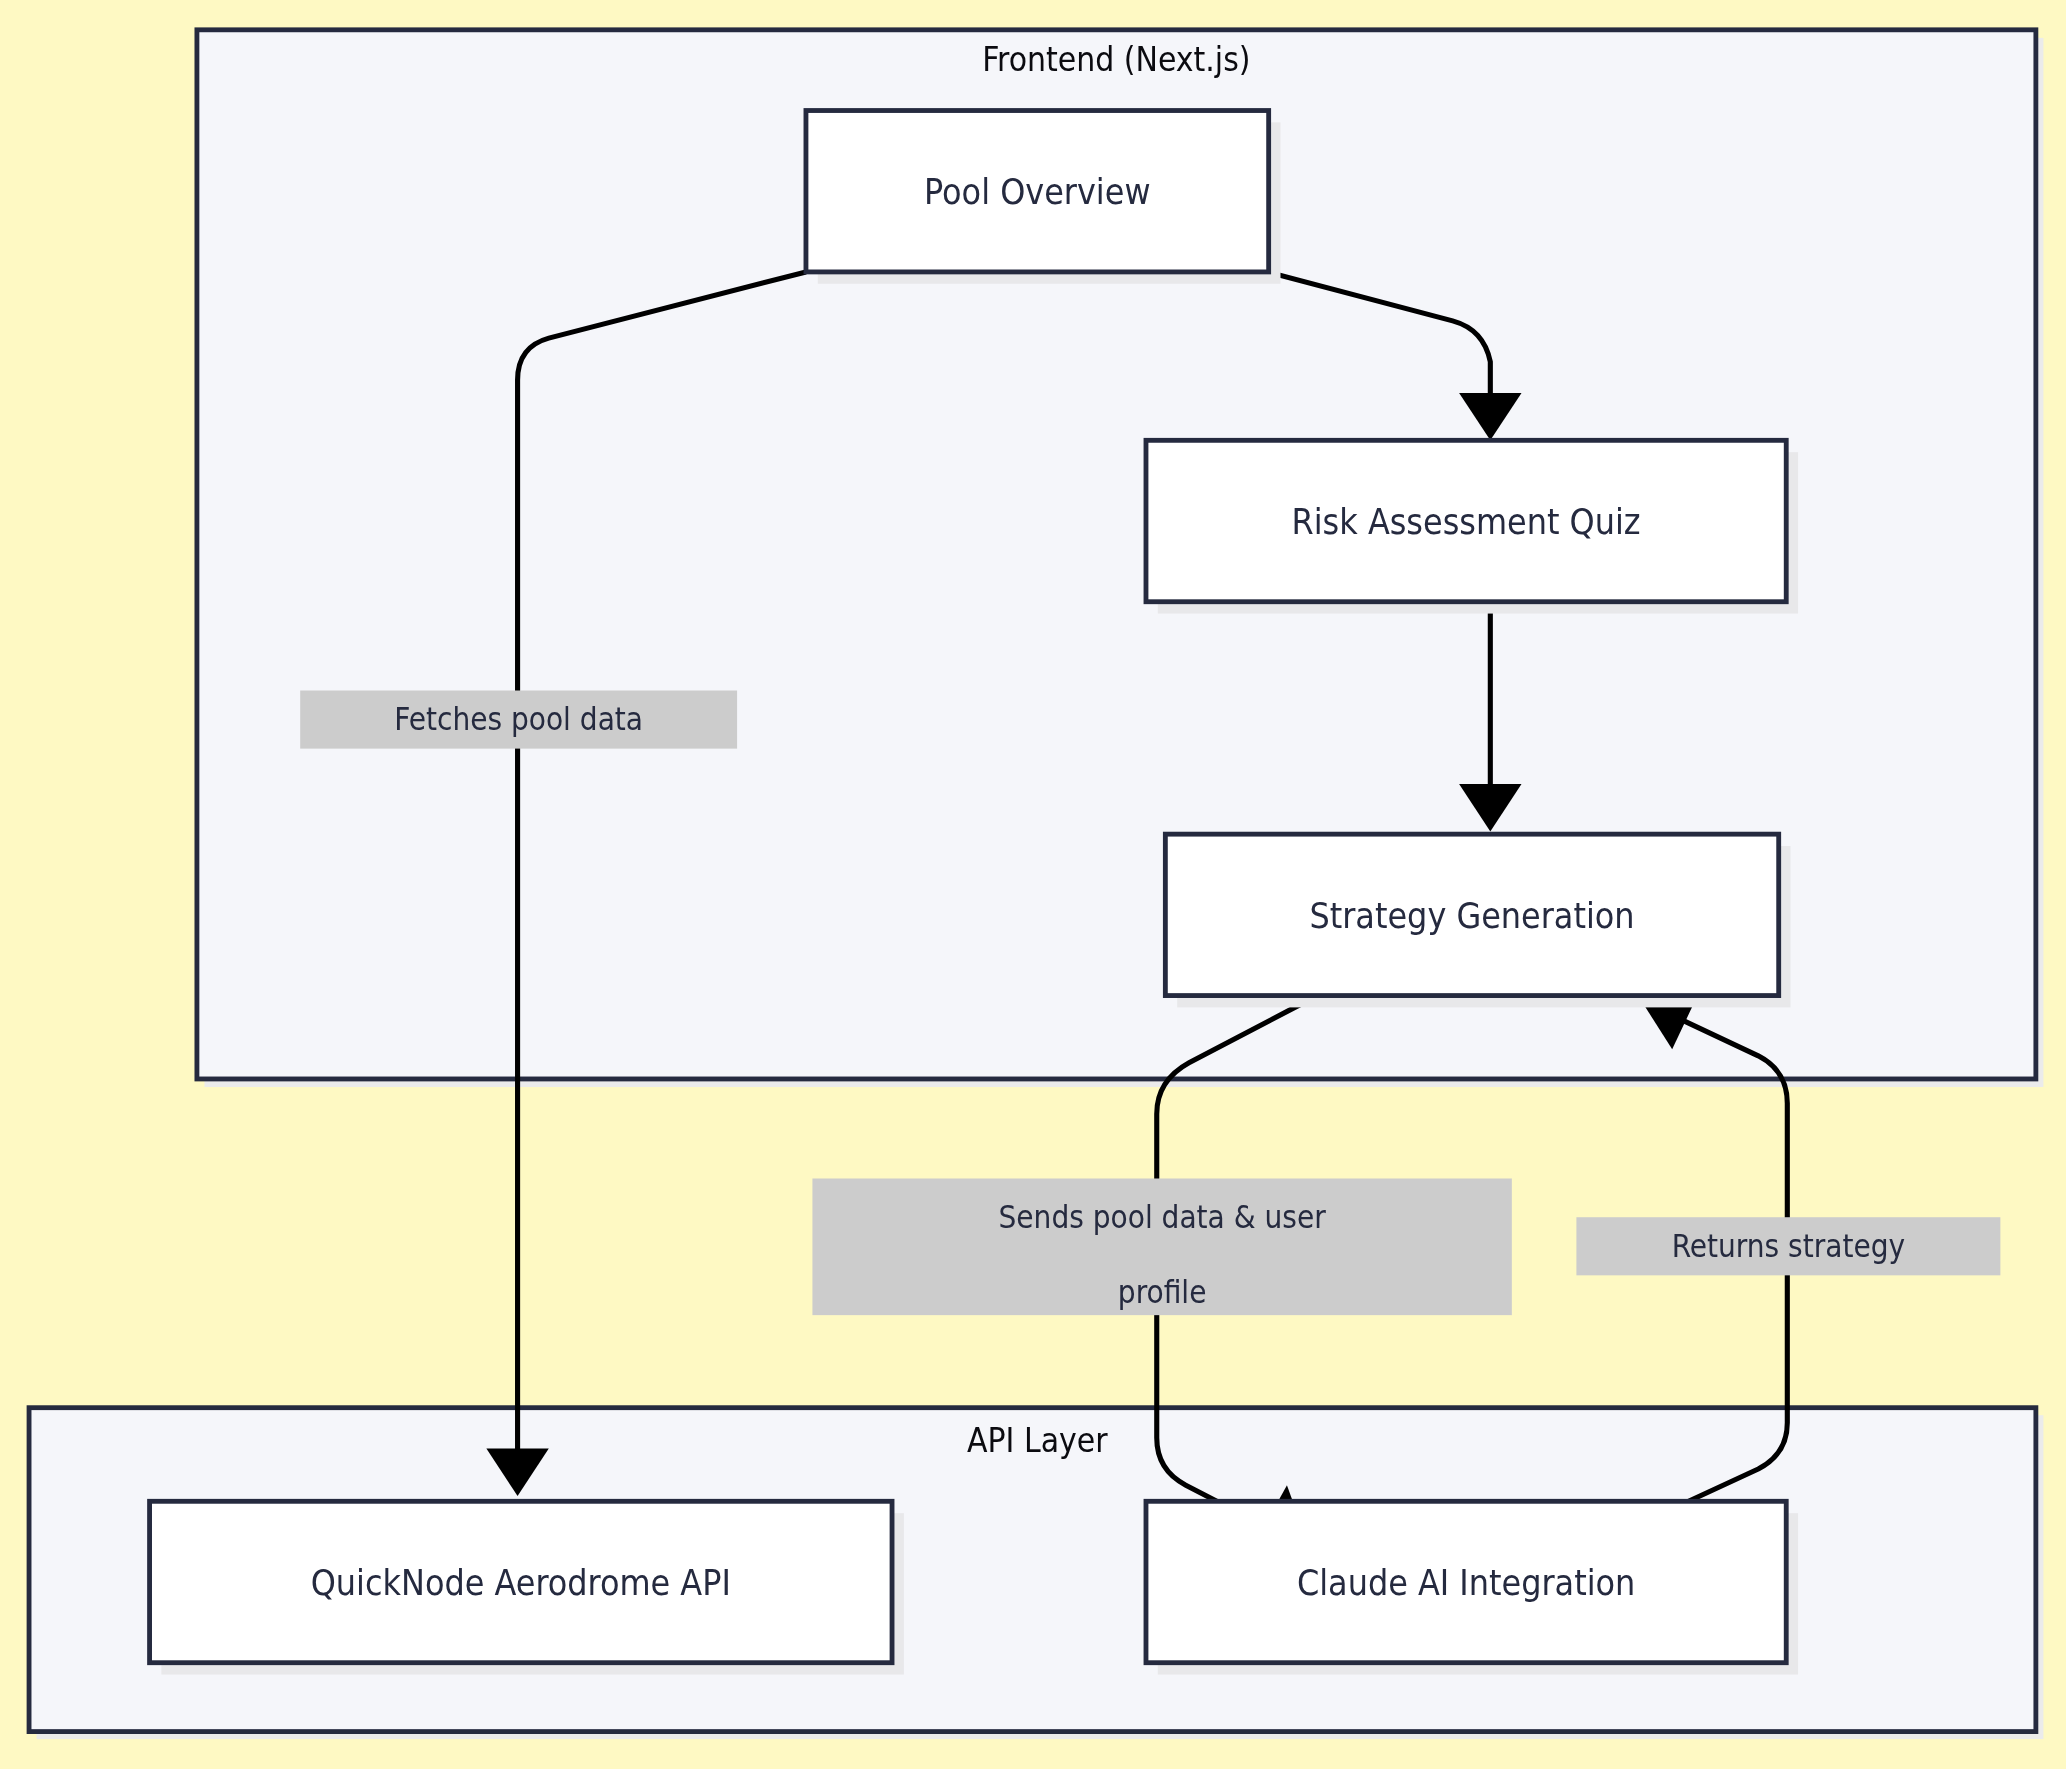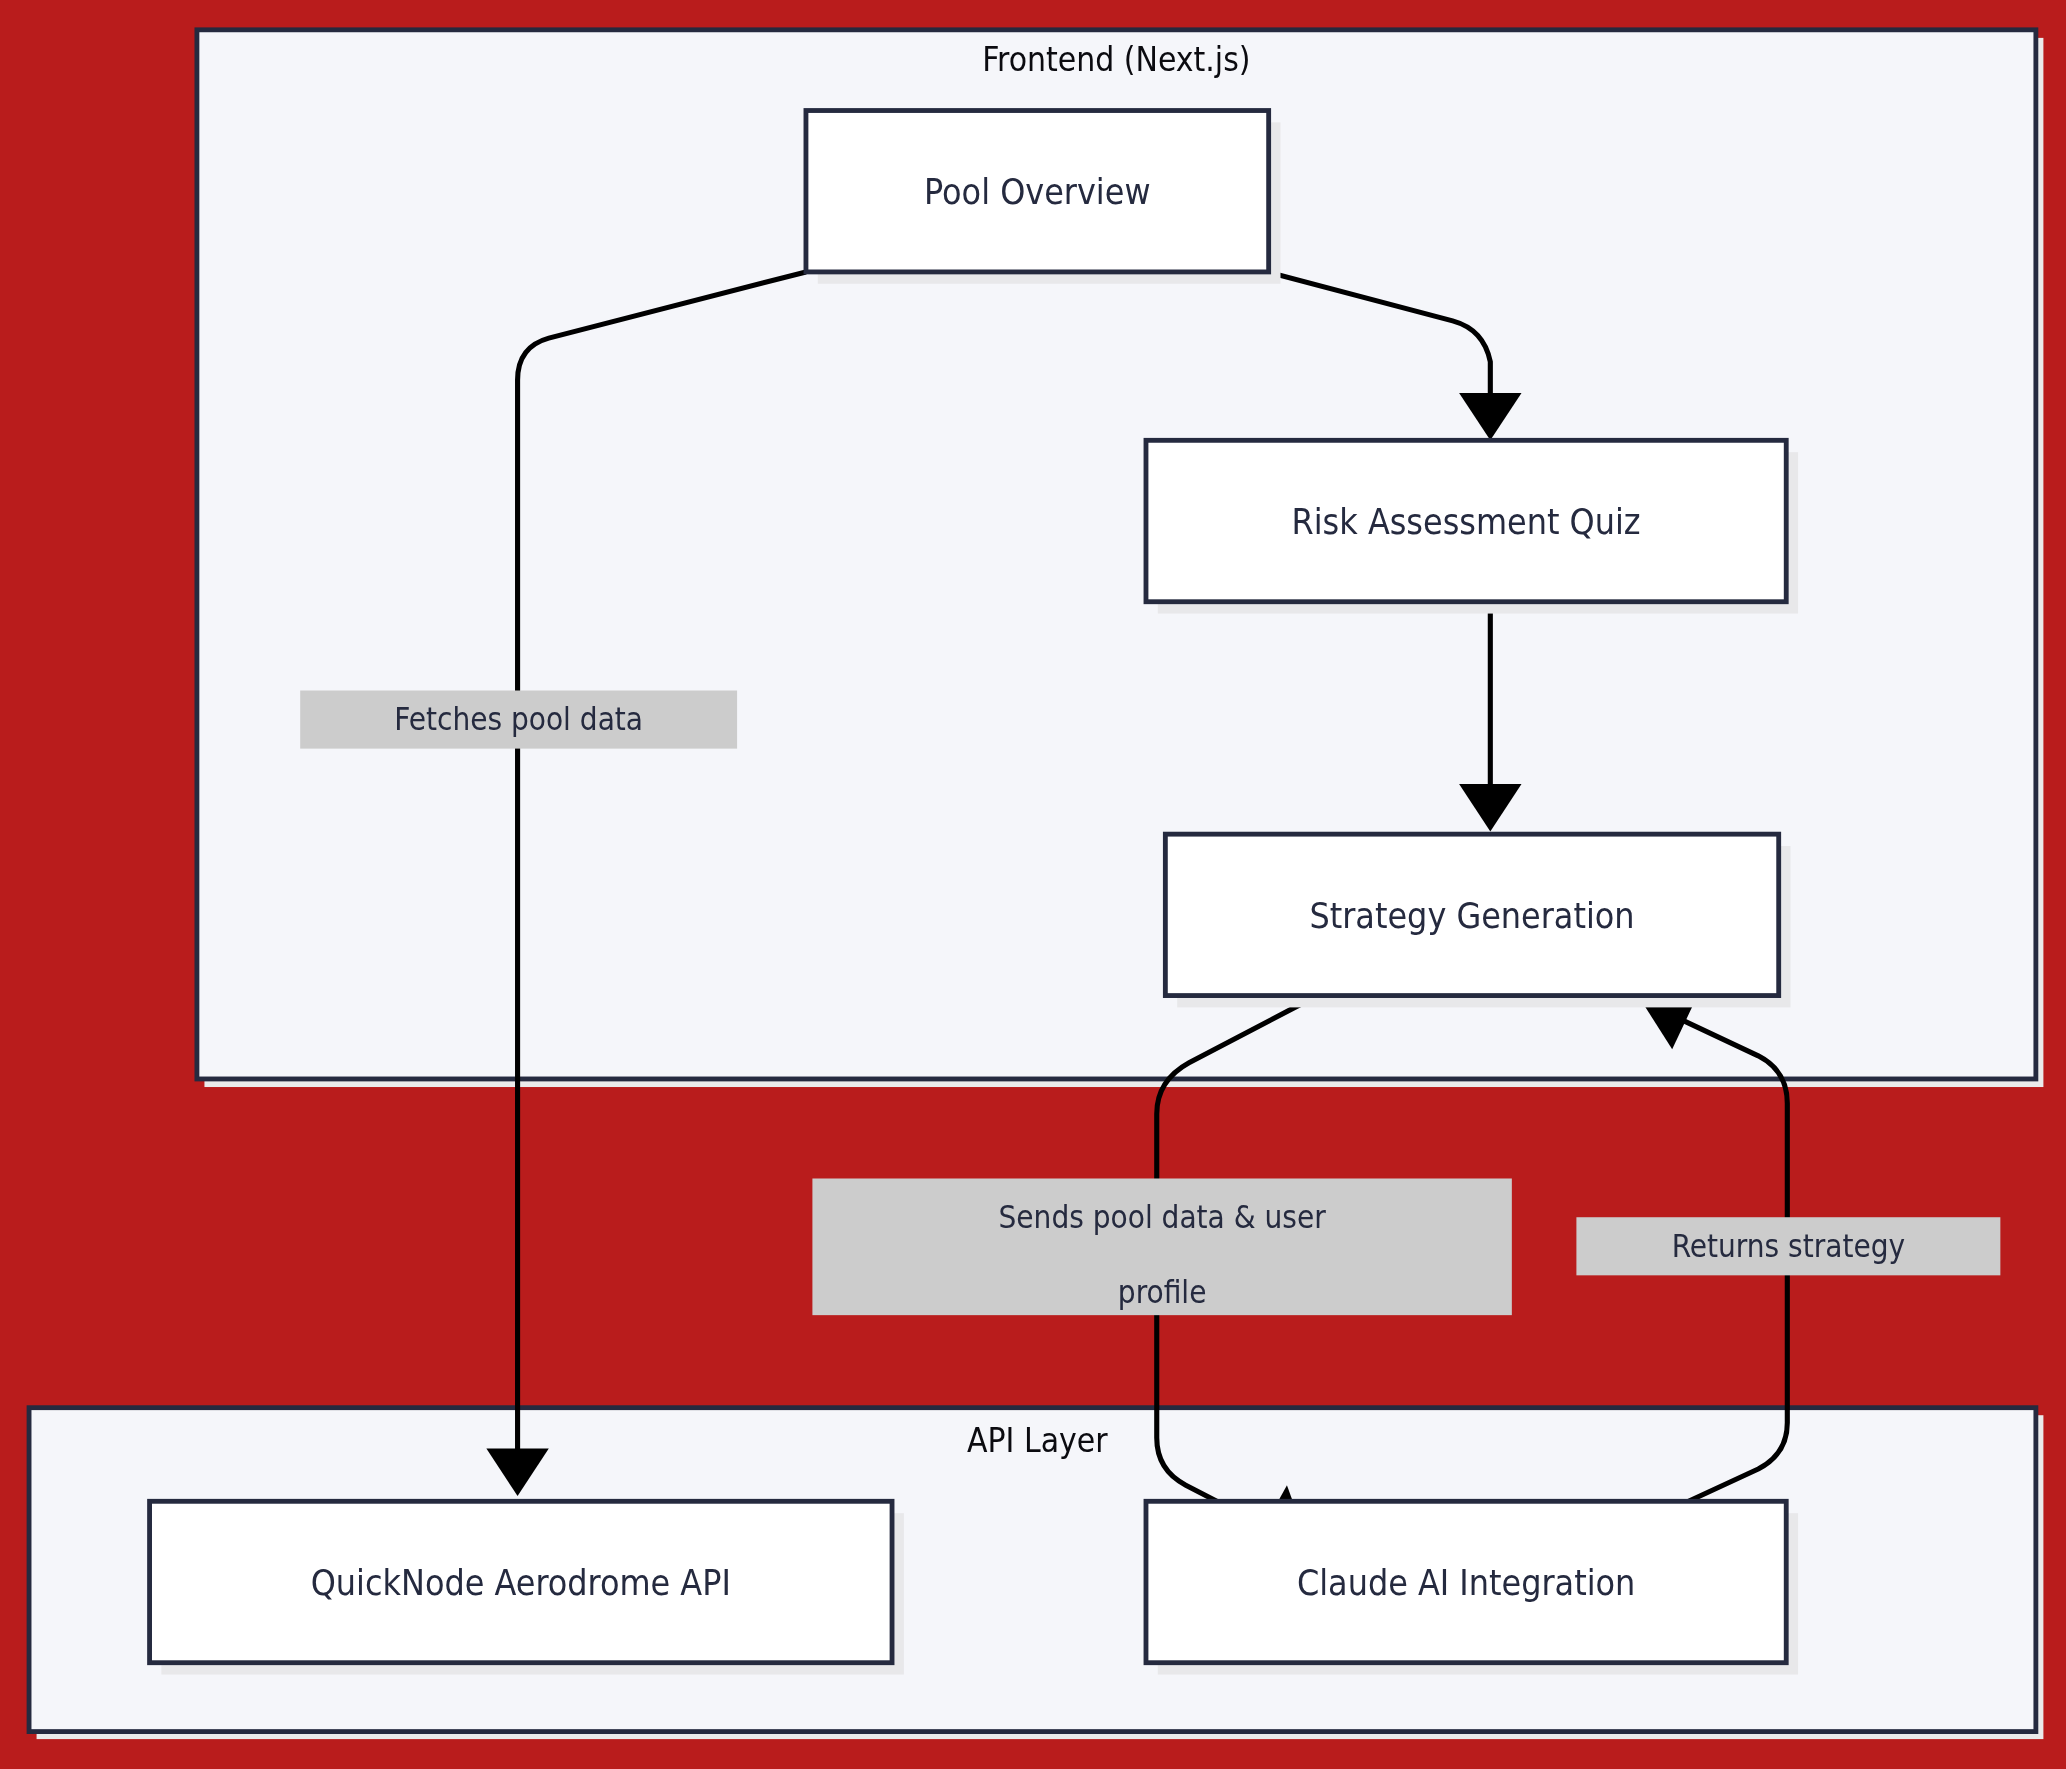--- a/index.html
+++ b/index.html
@@ -1,21 +1,21 @@
 <!DOCTYPE html>
 <html style="font-size:8.6px"><head>
 <meta charset="utf-8">
 <style>
   html,body{margin:0;padding:0;background:#ffffff;}
   body{
     width:2066px;height:1770px;overflow:hidden;
     font-family:"DejaVu Sans","Liberation Sans",sans-serif;
     font-stretch:condensed;
   }
-  #stage{position:relative;width:2066px;height:1770px;background:#b91c1c;}
+  #stage{position:relative;width:2066px;height:1770px;background:#fef9c3;}
   svg.layer{position:absolute;left:0;top:0;width:2066px;height:1770px;}
   
   .cluster-shadow{fill:#ebebeb;}
   .cluster-box{fill:#f5f6fa;stroke:#252a3f;stroke-width:9;}
   .cluster-title{
     fill:#0b0b10;font-size:62px;font-family:"DejaVu Sans","Liberation Sans",sans-serif;
     font-stretch:condensed;text-anchor:middle;dominant-baseline:middle;
   }
   
   .node-shadow{fill:#e8e8ea;}

